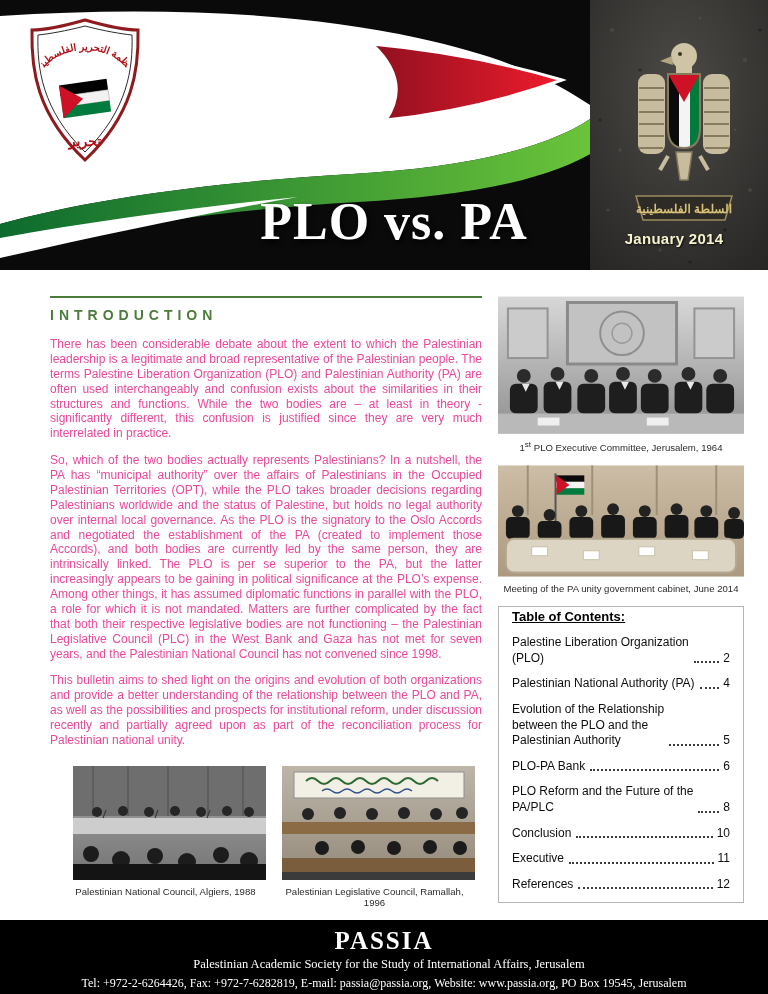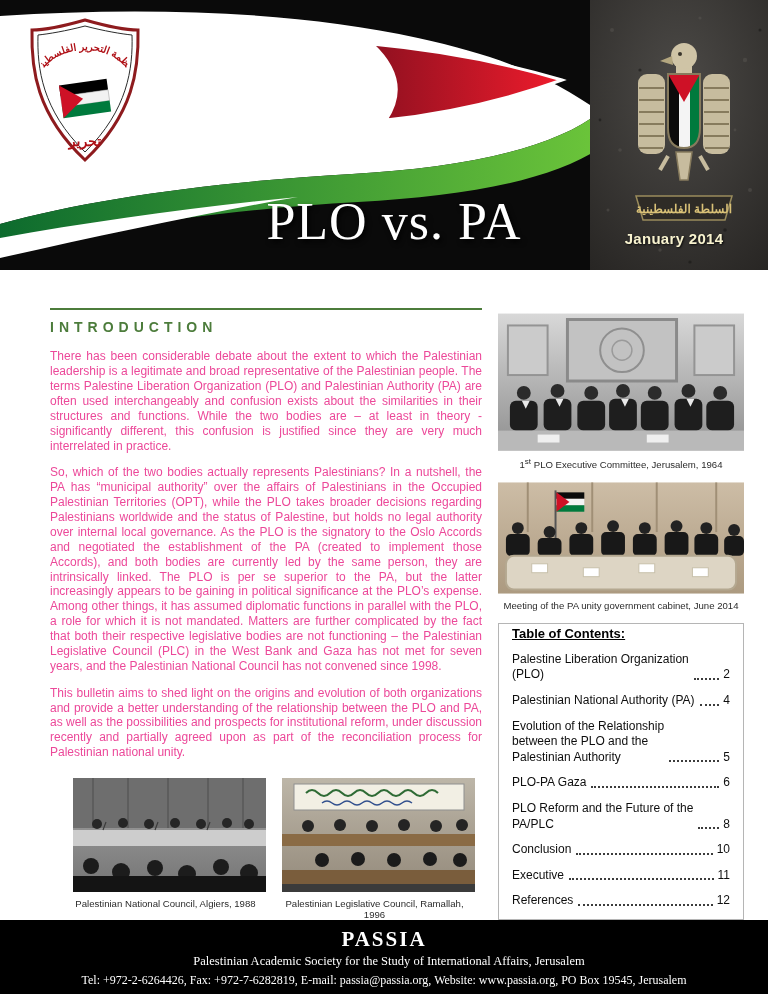--- a/index.html
+++ b/index.html
@@ -12,40 +12,39 @@
     overflow:hidden;
   }
 
   
   .header { position:relative; width:768px; height:270px; background:#000; }
   .header-art { position:absolute; left:0; top:0; width:768px; height:270px; display:block; }
   .header-title {
     position:absolute; left:218px; top:192px; width:352px;
     text-align:center;
     font-family:"Liberation Serif", serif;
-    font-weight:normal; font-size:52px; color:#ffffff;
+    font-weight:bold; font-size:52px; color:#ffffff;
     letter-spacing:1px;
     text-shadow:2px 3px 5px rgba(0,0,0,.85);
   }
   .header-date {
     position:absolute; right:14px; top:230px; width:160px;
     text-align:center;
     font-weight:bold; font-size:15px; color:#f8f3cf;
     letter-spacing:.3px;
     text-shadow:1px 1px 2px rgba(0,0,0,.8);
   }
   .plo-emblem { position:absolute; left:22px; top:10px; width:126px; height:158px; }
   .pa-emblem  { position:absolute; left:608px; top:14px; width:152px; height:236px; }
 
   
   .content {
     display:flex; gap:16px;
     padding:26px 24px 0 50px;
     height:650px;
-    align-items:flex-end;
   }
   .col-left  { width:432px; flex:none; }
   .col-right { flex:1; min-width:0; }
 
   .intro-rule { height:2px; background:#4c7c3b; margin:0 0 9px 0; }
   .intro-heading {
     color:#4c7c3b; font-size:14px; font-weight:bold;
     letter-spacing:5px; margin:0 0 14px 0;
   }
   .body-par {
@@ -85,21 +84,21 @@
   .toc-leader { flex:1; border-bottom:2px dotted #3c3c3c; margin:0 4px 3px 5px; min-width:10px; }
   .toc-page { flex:none; }
 
   
   .footer {
     position:absolute; left:0; bottom:0; width:768px; height:74px;
     background:#000; color:#fff; text-align:center; padding-top:7px;
   }
   .footer-org {
     font-family:"Liberation Serif", serif; font-weight:bold;
-    font-size:21px; letter-spacing:2px;
+    font-size:25px; letter-spacing:2px;
   }
   .footer-line1 { font-family:"Liberation Serif", serif; font-size:12.5px; margin-top:2px;padding-left:10px; }
   .footer-line2 { font-family:"Liberation Serif", serif; font-size:12px; margin-top:4px; }
 </style>
 </head>
 <body>
 
 <div class="header">
   <svg class="header-art" viewBox="0 0 768 270" preserveAspectRatio="none" aria-hidden="true">
     <defs>
@@ -432,21 +431,21 @@
         <span class="toc-page">4</span>
       </div>
       <div class="toc-item">
         <span class="toc-label">Evolution of the Relationship
 between the PLO and the
 Palestinian Authority</span>
         <span class="toc-leader"></span>
         <span class="toc-page">5</span>
       </div>
       <div class="toc-item">
-        <span class="toc-label">PLO-PA Gaza</span>
+        <span class="toc-label">PLO-PA Bank</span>
         <span class="toc-leader"></span>
         <span class="toc-page">6</span>
       </div>
       <div class="toc-item">
         <span class="toc-label">PLO Reform and the Future of the
 PA/PLC</span>
         <span class="toc-leader"></span>
         <span class="toc-page">8</span>
       </div>
       <div class="toc-item">

